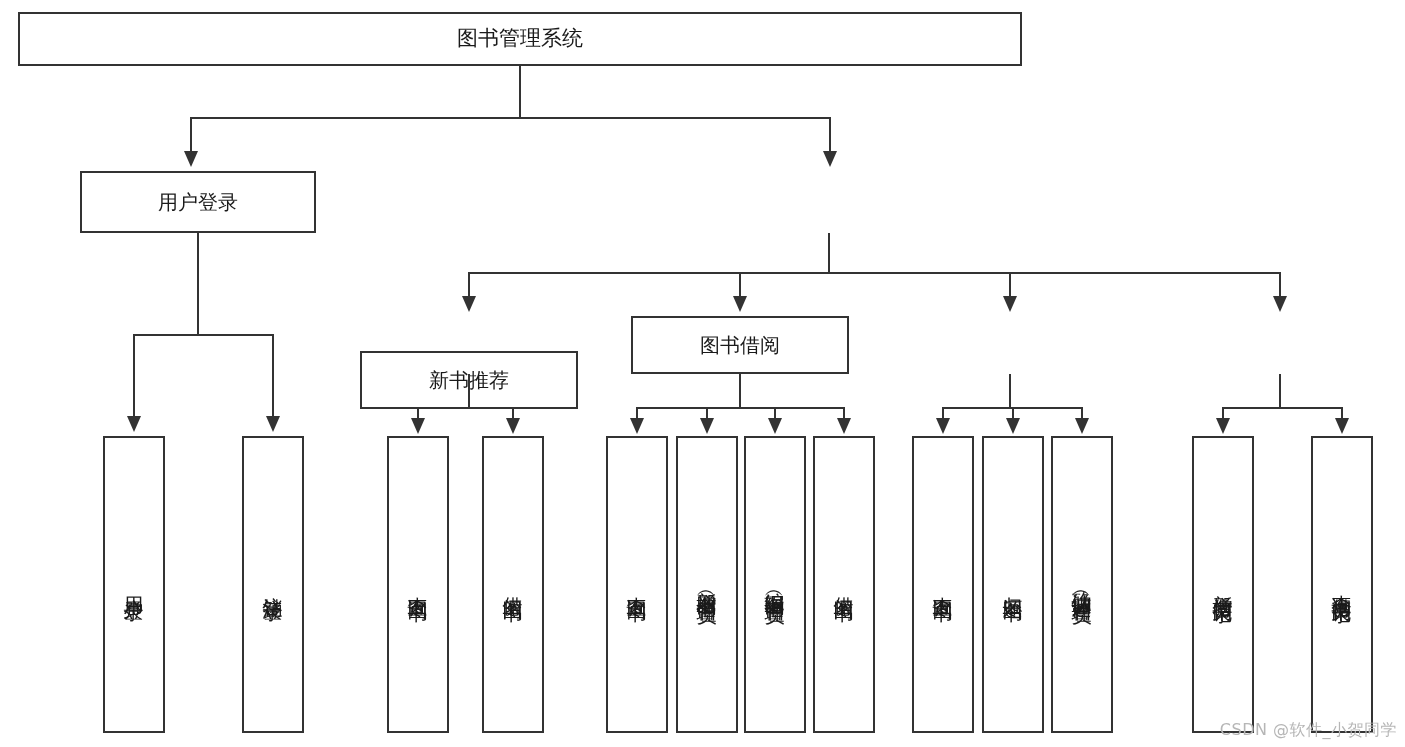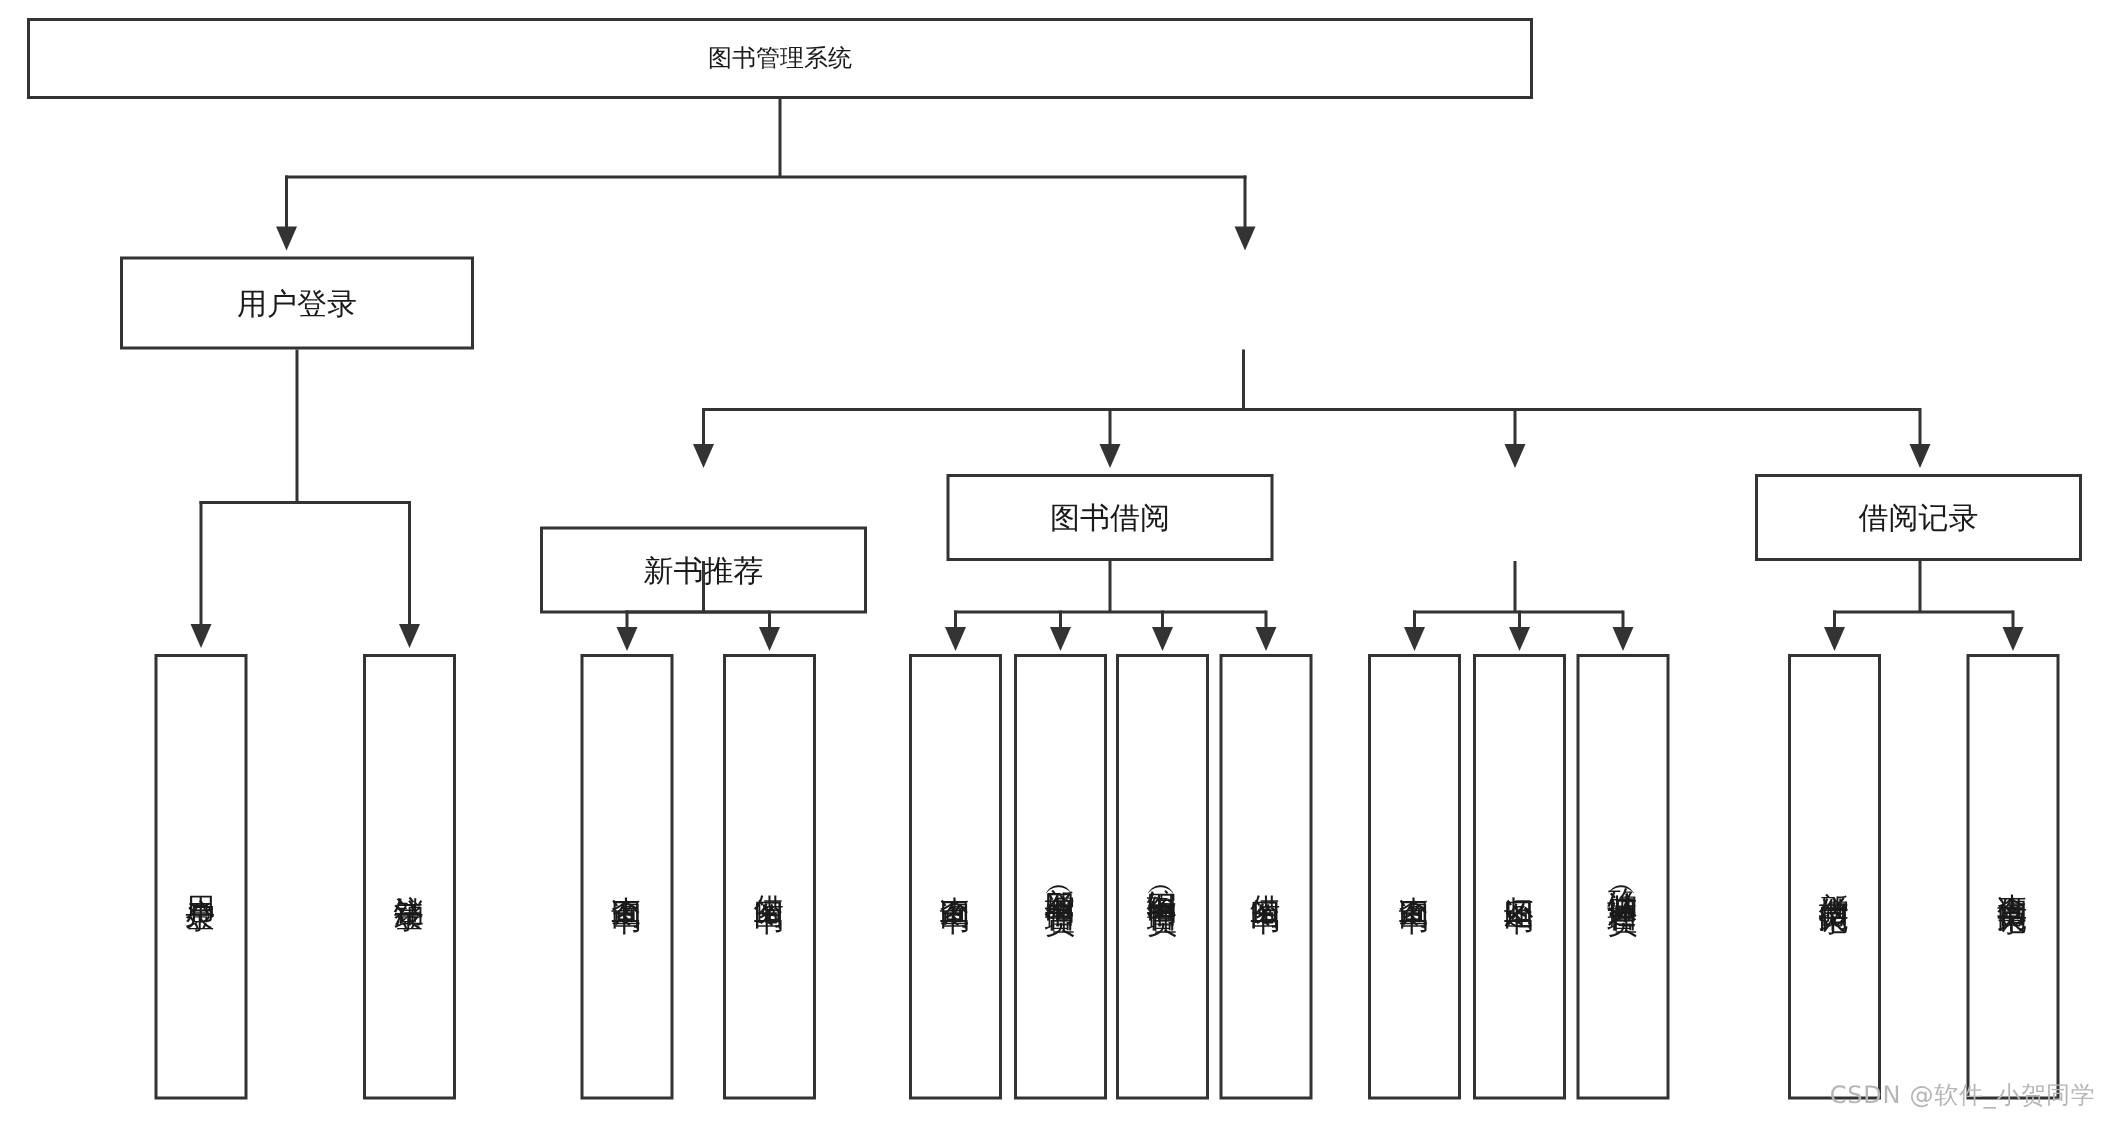--- a/index.html
+++ b/index.html
@@ -24,21 +24,21 @@
     border: 2px solid #333333;
     background: #ffffff;
     color: #1a1a1a;
     display: flex;
     align-items: center;
     justify-content: center;
     text-align: center;
     line-height: 1.12;
   }
   .node.level-root {
-    font-size: 16px;
+    font-size: 21px;
   }
   .node.level-2 {
     font-size: 20px;
   }
   .node.level-3 {
     font-size: 20px;
   }
   
   .node.leaf {
     font-size: 20px;
@@ -120,21 +120,20 @@
   <div class="vline" style="left:1009px; top:272px; height:26px;"></div>
   <div class="arrow" style="left:1003px; top:296px;"></div>
   <div class="vline" style="left:1279px; top:272px; height:26px;"></div>
   <div class="arrow" style="left:1273px; top:296px;"></div>
 
   <div class="node level-3" style="left:360px; top:316px; width:218px; height:58px;margin-top:35px;">新书推荐</div>
 
   <div class="node level-3" style="left:631px; top:316px; width:218px; height:58px;">图书借阅</div>
 
 
-  <div class="node level-3" style="left:1170px; top:316px; width:218px; height:58px;">借阅记录</div>
 
   <div class="vline" style="left:468px; top:374px; height:34px;"></div>
   <div class="hline" style="left:417px; top:407px; width:96px;"></div>
   <div class="vline" style="left:417px; top:407px; height:13px;"></div>
   <div class="arrow" style="left:411px; top:418px;"></div>
   <div class="vline" style="left:512px; top:407px; height:13px;"></div>
   <div class="arrow" style="left:506px; top:418px;"></div>
 
   <div class="vline" style="left:739px; top:374px; height:34px;"></div>
   <div class="hline" style="left:636px; top:407px; width:208px;"></div>

